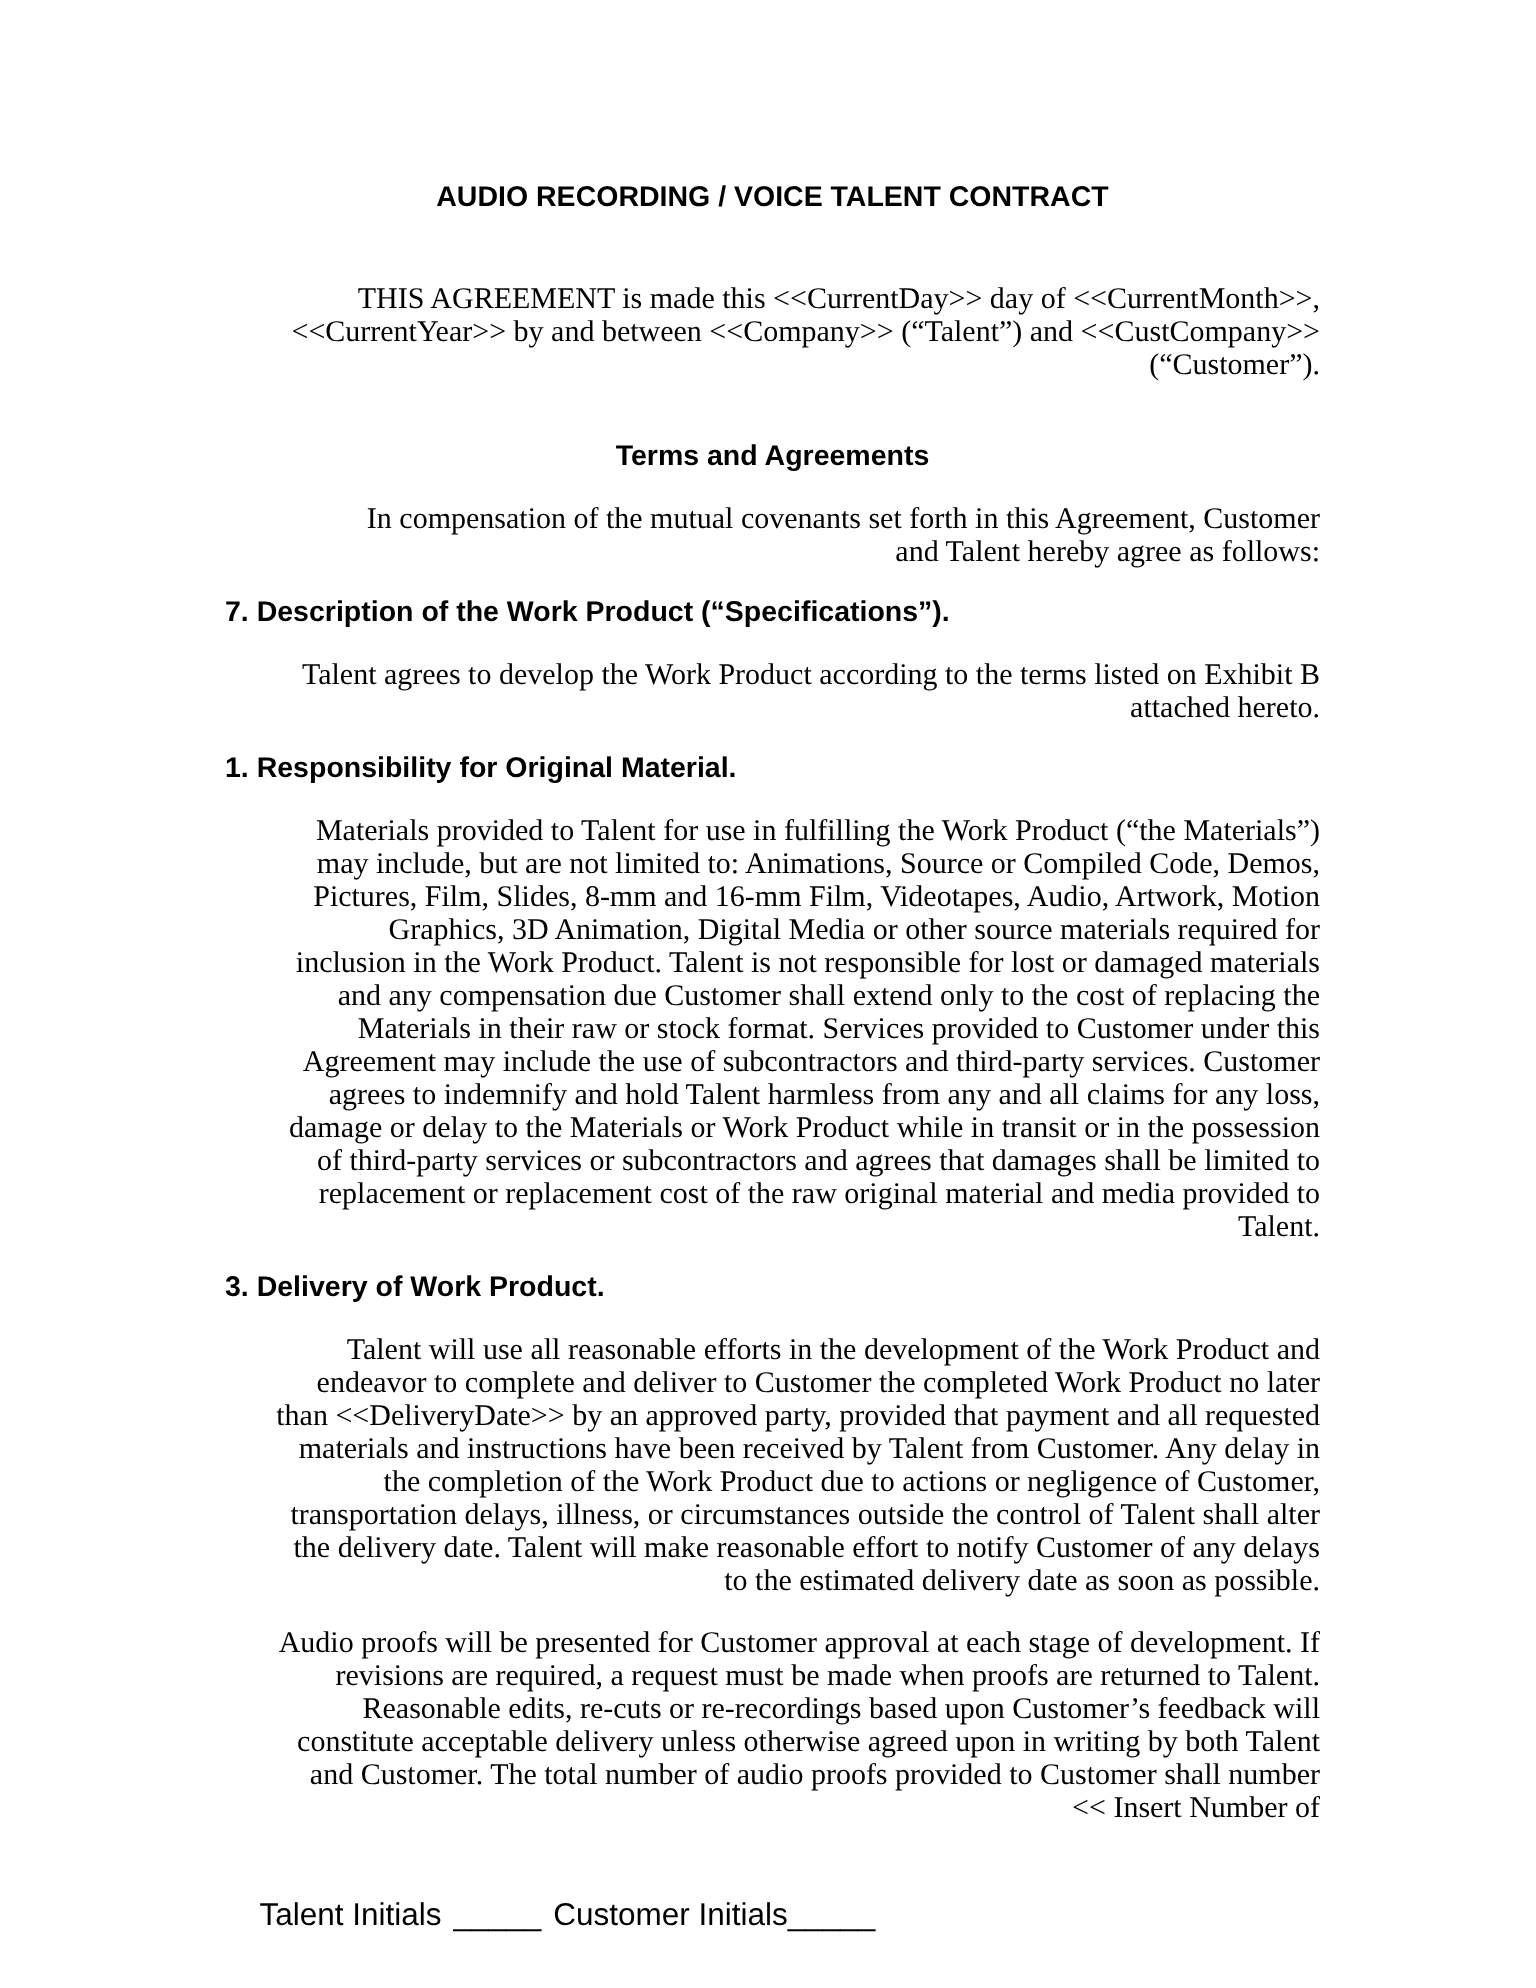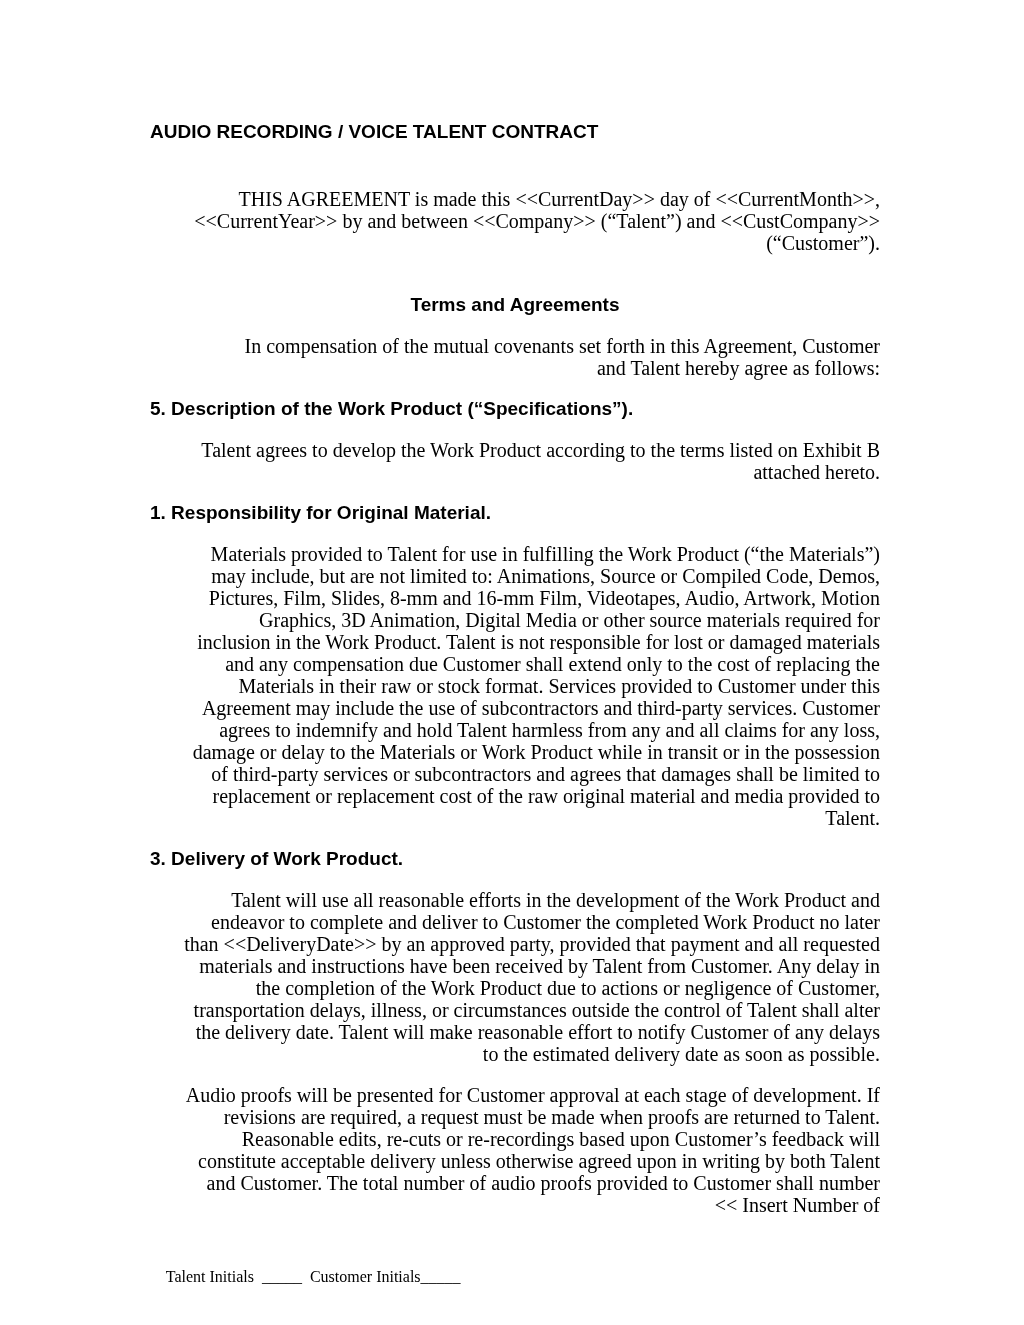--- a/index.html
+++ b/index.html
@@ -20,20 +20,21 @@
     box-sizing: border-box;
   }
   .content {
     padding: 120px 144px 0 150px;
   }
   h1.doc-title {
     font-family: "Liberation Sans", "DejaVu Sans", sans-serif;
     font-weight: bold;
     font-size: 19px;
     line-height: 24px;
+    text-align: center;
     margin: 0 0 44px 0;
   }
   h2.center-heading {
     font-family: Liberation Sans, sans-serif;
     font-weight: bold;
     font-size: 19px;
     line-height: 22px;
     text-align: center;
     margin: 40px 0 19px 0;
   }
@@ -54,22 +55,22 @@
   p.first-indent {
     text-indent: 62px;
   }
   p.section-body {
     margin-left: 31px;
   }
   .footer-line {
     position: absolute;
     left: 150px;
     top: 1244px;
-    font-family: Liberation Serif, serif;
-    font-size: 16px;
+    font-family: Liberation Sans, sans-serif;
+    font-size: 21px;
     line-height: 22px;
     white-space: pre;
   }
   .blank {
     letter-spacing: 0;
   }
   .sp { display: inline-block; width: 8px; }
 </style>
 </head>
 <body>
@@ -78,21 +79,21 @@
   <div class="content">
 
     <h1 class="doc-title">AUDIO RECORDING / VOICE TALENT CONTRACT</h1>
 
     <p class="intro">THIS AGREEMENT is made this &lt;&lt;CurrentDay&gt;&gt; day of &lt;&lt;CurrentMonth&gt;&gt;, &lt;&lt;CurrentYear&gt;&gt; by and between &lt;&lt;Company&gt;&gt; (“Talent”) and &lt;&lt;CustCompany&gt;&gt; (“Customer”).</p>
 
     <h2 class="center-heading">Terms and Agreements</h2>
 
     <p class="first-indent">In compensation of the mutual covenants set forth in this Agreement, Customer and Talent hereby agree as follows:</p>
 
-    <h2 class="section-heading">5. Description of the Work Product (“Specifications”).</h2>
+    <h2 class="section-heading">7. Description of the Work Product (“Specifications”).</h2>
     <p class="section-body">Talent agrees to develop the Work Product according to the terms listed on Exhibit B attached hereto.</p>
 
     <h2 class="section-heading">1. Responsibility for Original Material.</h2>
     <p class="section-body">Materials provided to Talent for use in fulfilling the Work Product (“the Materials”) may include, but are not limited to: Animations, Source or Compiled Code, Demos, Pictures, Film, Slides, 8-mm and 16-mm Film, Videotapes, Audio, Artwork, Motion Graphics, 3D Animation, Digital Media or other source materials required for inclusion in the Work Product. Talent is not responsible for lost or damaged materials and any compensation due Customer shall extend only to the cost of replacing the Materials in their raw or stock format. Services provided to Customer under this Agreement may include the use of subcontractors and third-party services. Customer agrees to indemnify and hold Talent harmless from any and all claims for any loss, damage or delay to the Materials or Work Product while in transit or in the possession of third-party services or subcontractors and agrees that damages shall be limited to replacement or replacement cost of the raw original material and media provided to Talent.</p>
 
     <h2 class="section-heading">3. Delivery of Work Product.</h2>
     <p class="section-body">Talent will use all reasonable efforts in the development of the Work Product and endeavor to complete and deliver to Customer the completed Work Product no later than &lt;&lt;DeliveryDate&gt;&gt; by an approved party, provided that payment and all requested materials and instructions have been received by Talent from Customer. Any delay in the completion of the Work Product due to actions or negligence of Customer, transportation delays, illness, or circumstances outside the control of Talent shall alter the delivery date. Talent will make reasonable effort to notify Customer of any delays to the estimated delivery date as soon as possible.</p>
 
     <p class="section-body">Audio proofs will be presented for Customer approval at each stage of development. If revisions are required, a request must be made when proofs are returned to Talent. Reasonable edits, re-cuts or re-recordings based upon Customer’s feedback will constitute acceptable delivery unless otherwise agreed upon in writing by both Talent and Customer. The total number of audio proofs provided to Customer shall number &lt;&lt; Insert Number of</p>
 

